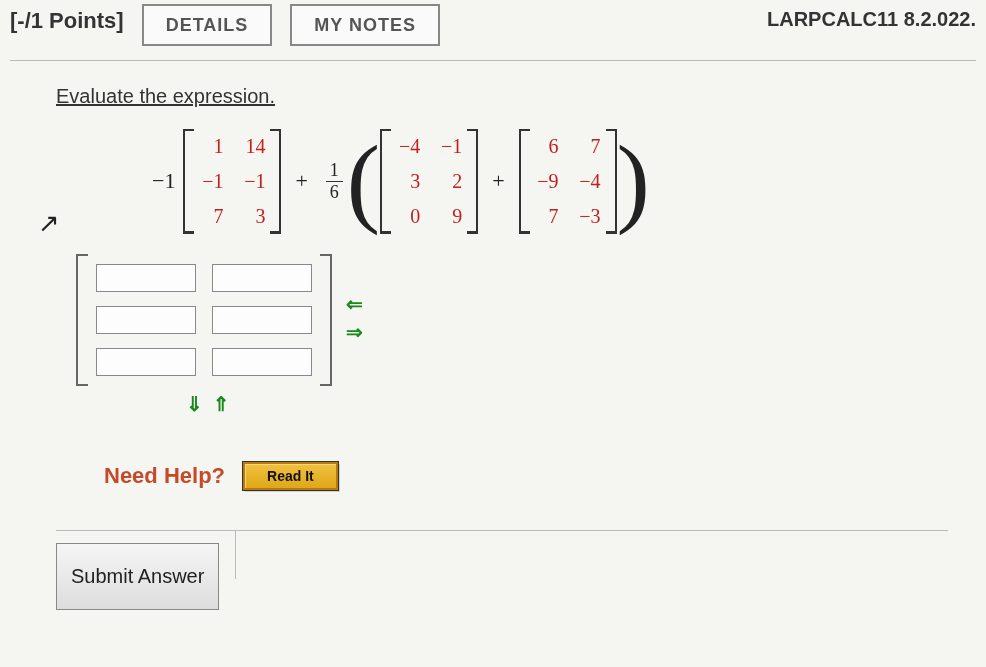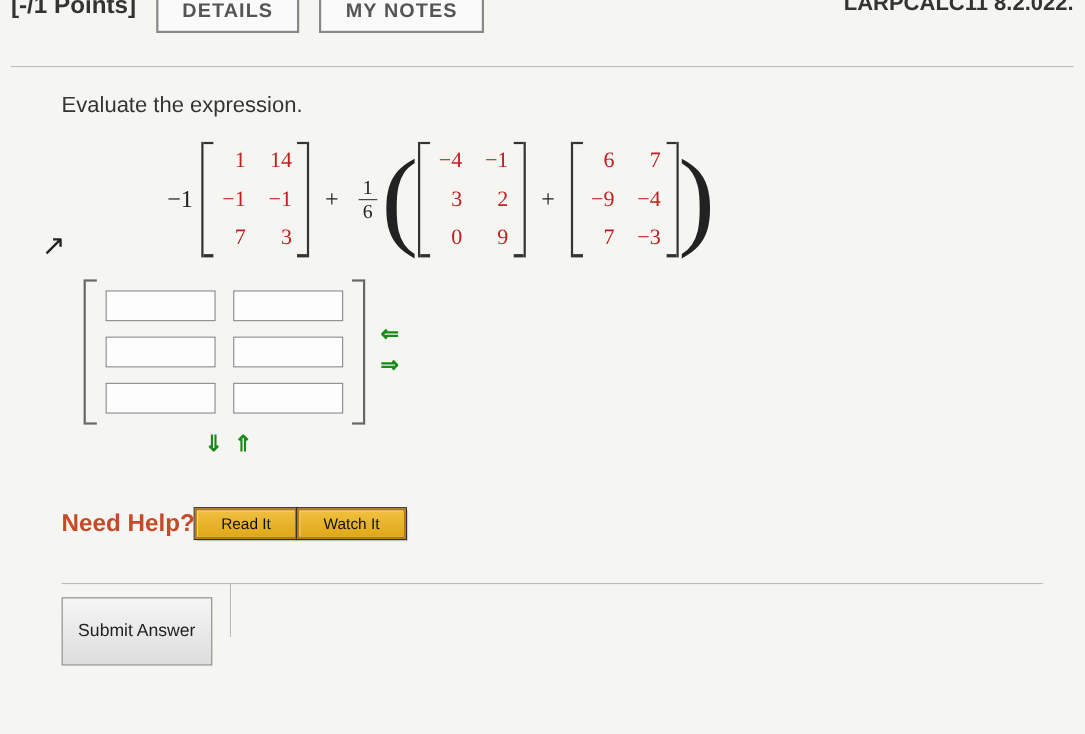--- a/index.html
+++ b/index.html
@@ -9,21 +9,21 @@
     font-family: Arial, Helvetica, sans-serif;
     background: #f5f5f2;
     width: 986px;
     height: 667px;
     overflow: hidden;
     position: relative;
   }
   .topbar {
     display: flex;
     align-items: flex-start;
-    padding: 0 10px;
+    padding: 16px 10px;
     gap: 18px;
     height: 40px;
     justify-content: space-between;
   }
   .points {
     font-size: 22px;
     font-weight: bold;
     color: #333;
     padding-top: 0;
     margin-top: -8px;
@@ -52,20 +52,21 @@
     border-top: 1px solid #bbb;
     margin: 20px 10px 0 10px;
   }
   .content {
     padding: 24px 38px 0 56px;
   }
   .prompt {
     font-size: 20px;
     color: #333;
     margin-bottom: 18px;
+    text-decoration: underline;
   }
   .math-row {
     display: flex;
     align-items: center;
     justify-content: flex-start;
     font-family: "Georgia", "Times New Roman", serif;
     font-size: 20px;
     color: #222;
     margin-left: 90px;
     height: 110px;
@@ -187,48 +188,50 @@
   }
   .ud-arrows {
     display: flex;
     gap: 10px;
     margin-left: 130px;
     margin-top: 8px;
   }
   .help-row {
     display: flex;
     align-items: center;
+    gap: 18px;
     margin-top: 48px;
+    margin-left: 48px;
   }
   .help-label {
     font-size: 22px;
     font-weight: bold;
     color: #c54a2a;
   }
   .help-btn {
     background: linear-gradient(#f0c040, #e0a818);
     border: 2px solid #b87a10;
     outline: 1px solid #333;
     font-size: 14px;
-    font-weight: normal;
+    font-weight: bold;
     color: #111;
     padding: 4px 22px;
     box-shadow: inset 1px 1px 0 rgba(255,220,120,0.9), 2px 2px 0 rgba(0,0,0,0.15);
   }
   .submit-row {
     margin-top: 40px;
     display: flex;
     align-items: stretch;
     border-top: 1px solid #bbb;
     padding-top: 0;
   }
   .submit-btn {
     background: linear-gradient(#f5f5f5, #ddd);
     border: 1px solid #888;
-    font-size: 16px;
+    font-size: 20px;
     color: #222;
     padding: 21px 14px;
     margin-top: 12px;
     margin-left: 0;
   }
   .submit-divider {
     border-left: 1px solid #bbb;
     margin-left: 16px;
     flex: 1;
     height: 48px;
@@ -326,20 +329,19 @@
     </div>
   </div>
   <div class="ud-arrows">
     <span>⇓</span>
     <span>⇑</span>
   </div>
 
   <div class="help-row">
     <span class="help-label">Need Help?</span>
     <button class="help-btn">Read It</button>
-    <button class="help-btn">Watch It</button>
   </div>
 
   <div class="submit-row">
     <button class="submit-btn">Submit Answer</button>
     <div class="submit-divider"></div>
   </div>
 </div>
 
 </body></html>

